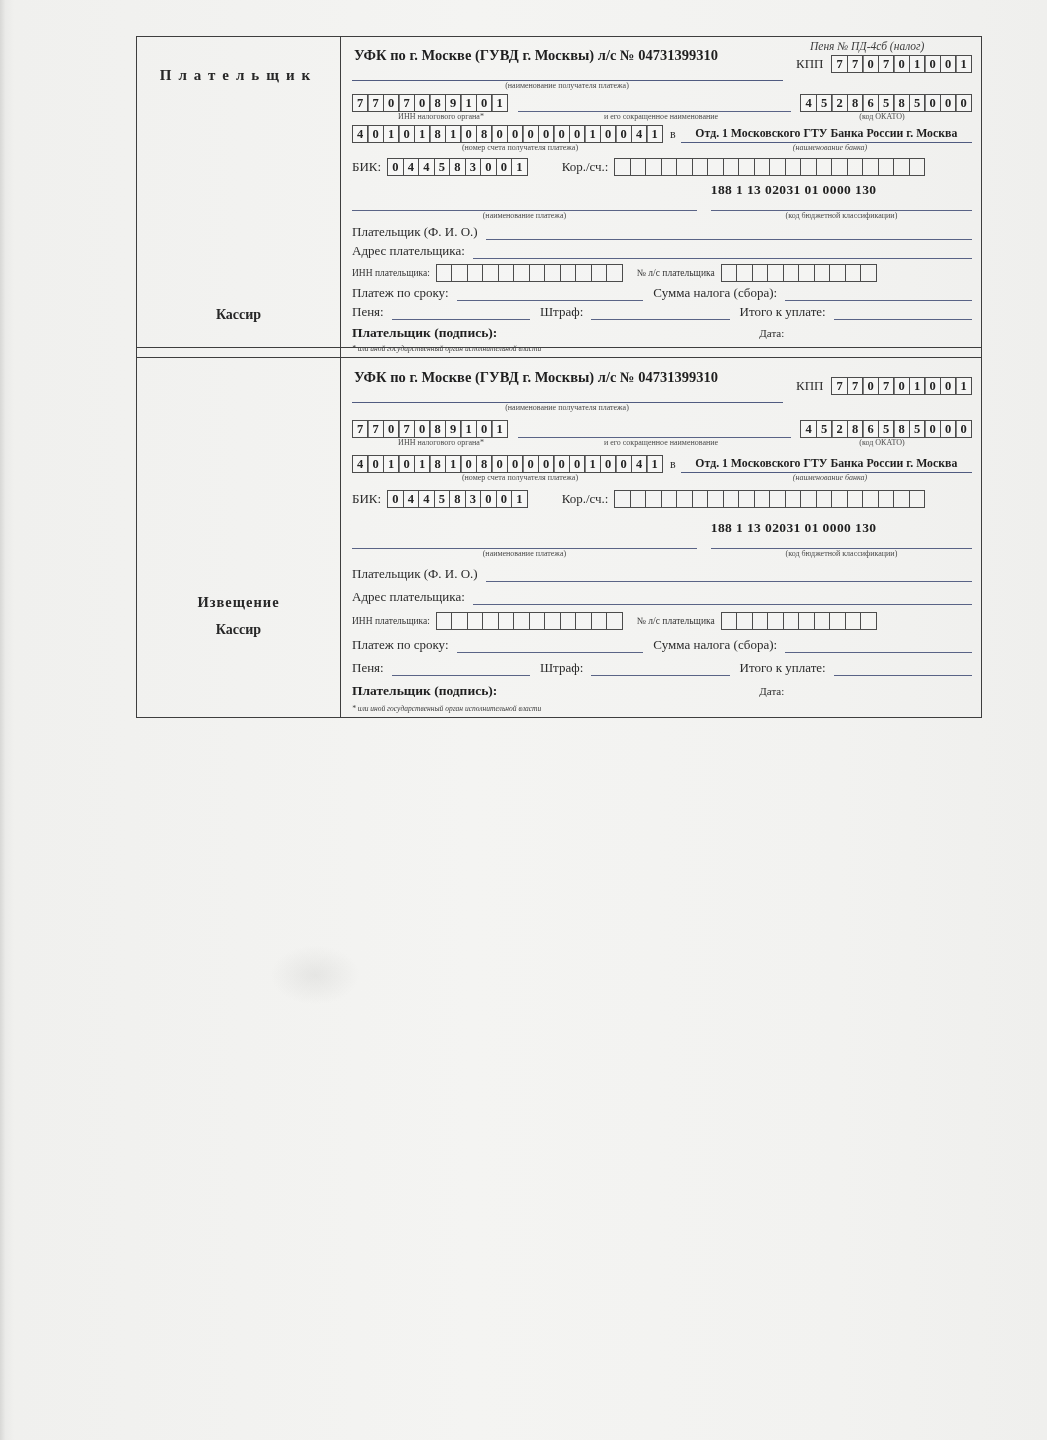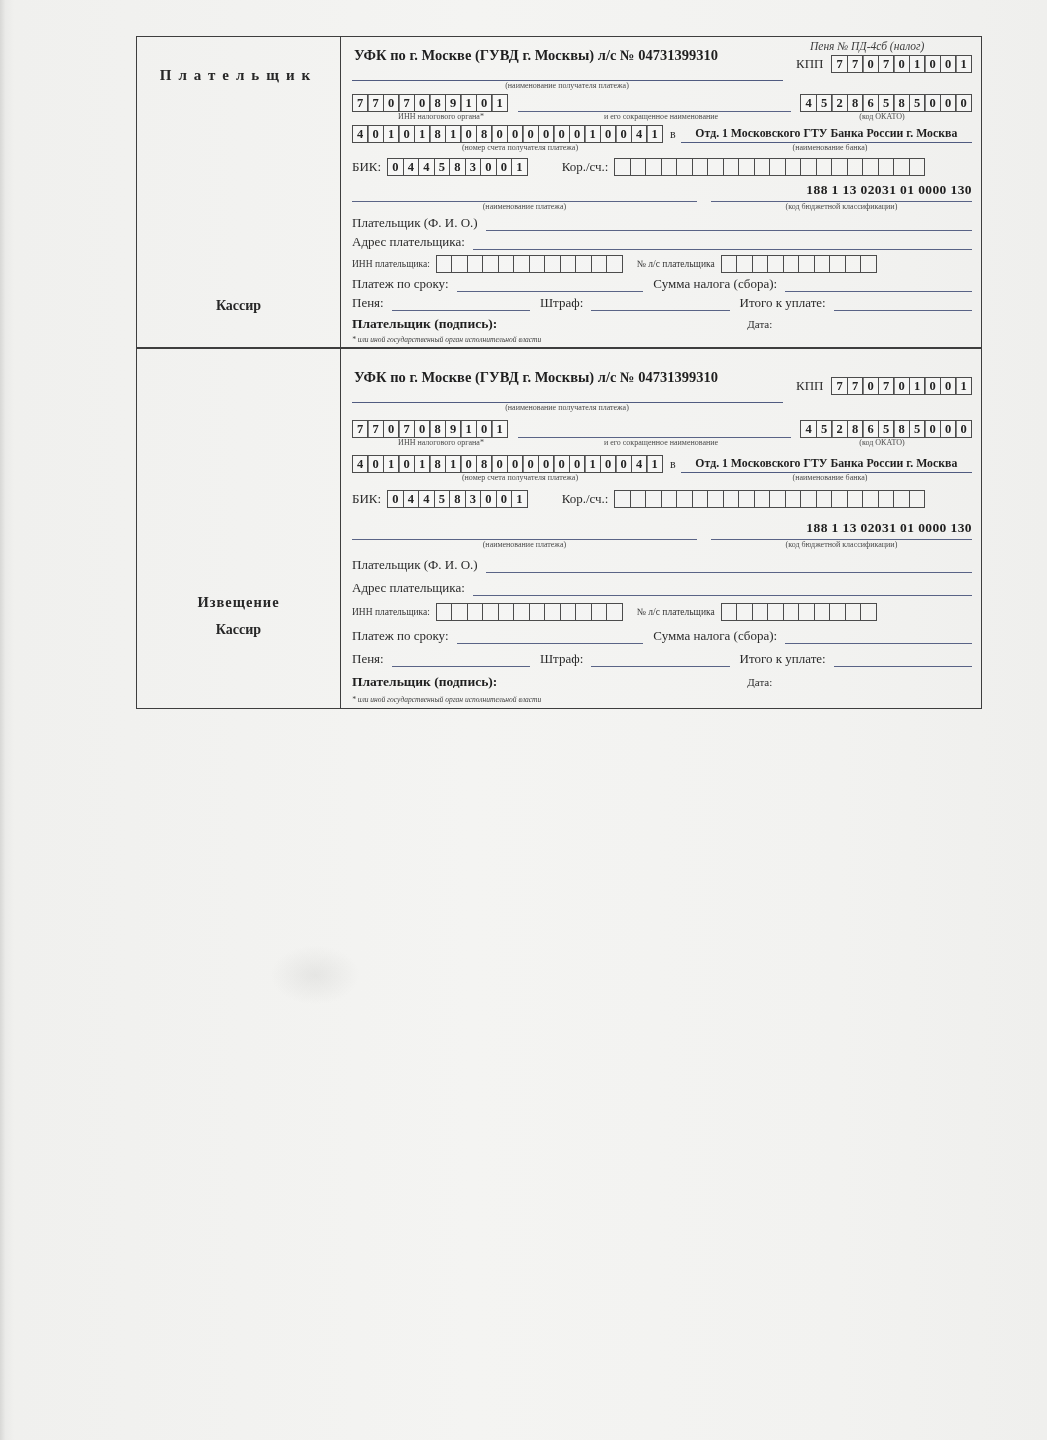--- a/index.html
+++ b/index.html
@@ -53,38 +53,38 @@
   .recipient{flex:1;min-width:0;}
   .recipient-name{display:block;font-weight:bold;font-size:14.5px;color:#1f1f1f;
     border-bottom:1.5px solid rgba(62,74,115,0.9);padding:0 2px 16px;white-space:nowrap;font-family:Liberation Serif, serif;}
   .kpp-wrap{display:flex;align-items:center;margin-left:13px;padding-bottom:8px;}
   .kpp-wrap .lbl{margin-right:8px;}
 
   .cap-left170{width:178px;}
   .cap-mid{flex:1;}
   .cap-right{width:180px;}
   .cap-acc{width:336px;}
-  .cap-bank{flex:1;}
+  .cap-bank{flex:1;font-style:italic;}
 
   .in-word{font-size:12px;margin:0 5px 1px 7px;}
   .bank-name{flex:1;font-weight:bold;font-size:11.8px;color:#1f1f1f;text-align:center;
     border-bottom:1.4px solid rgba(62,74,115,0.9);padding-bottom:1px;white-space:nowrap;min-width:0;}
 
   .bik-gap{width:34px;}
   .korr-label{margin-left:0;margin-right:6px;}
 
   .kbk-left{flex:1.32;margin-right:14px;}
-  .kbk-block{flex:1;text-align:right;font-weight:bold;font-size:13.5px;color:#1f1f1f;
-    border-bottom:1.3px solid rgba(62,74,115,0.85);padding-bottom:3px;letter-spacing:0.4px;white-space:nowrap;}
+  .kbk-block{flex:1;text-align:left;font-weight:bold;font-size:13.5px;color:#1f1f1f;
+    border-bottom:1.3px solid rgba(62,74,115,0.85);padding-bottom:12px;letter-spacing:0.4px;white-space:nowrap;}
 
   .ml8{margin-left:8px;}
   .ml14{margin-left:14px;}
   .mr6{margin-right:6px;}
 
-  .sig-row{margin-top:5px;align-items:baseline;}
+  .sig-row{margin-top:5px;align-items:baseline;gap:12px;}
   .sig-label{font-weight:bold;font-size:13.5px;color:#1f1f1f;}
   .date-label{font-size:11px;margin-left:250px;}
   .footnote{font-size:7.5px;font-style:italic;color:#3c3c3c;margin-top:3px;white-space:nowrap;}
   .loose .footnote{margin-top:5px;}
 </style>
 </head>
 <body>
 
 <div class="page-edge"></div>
 <div class="smudge"></div>

